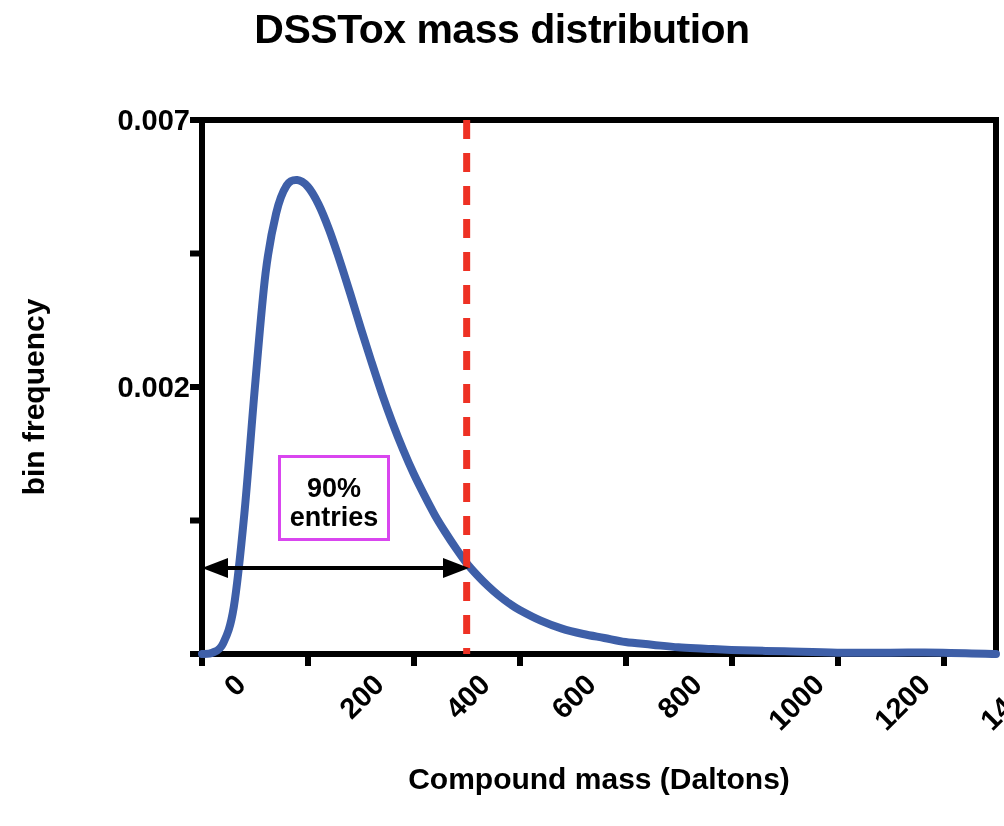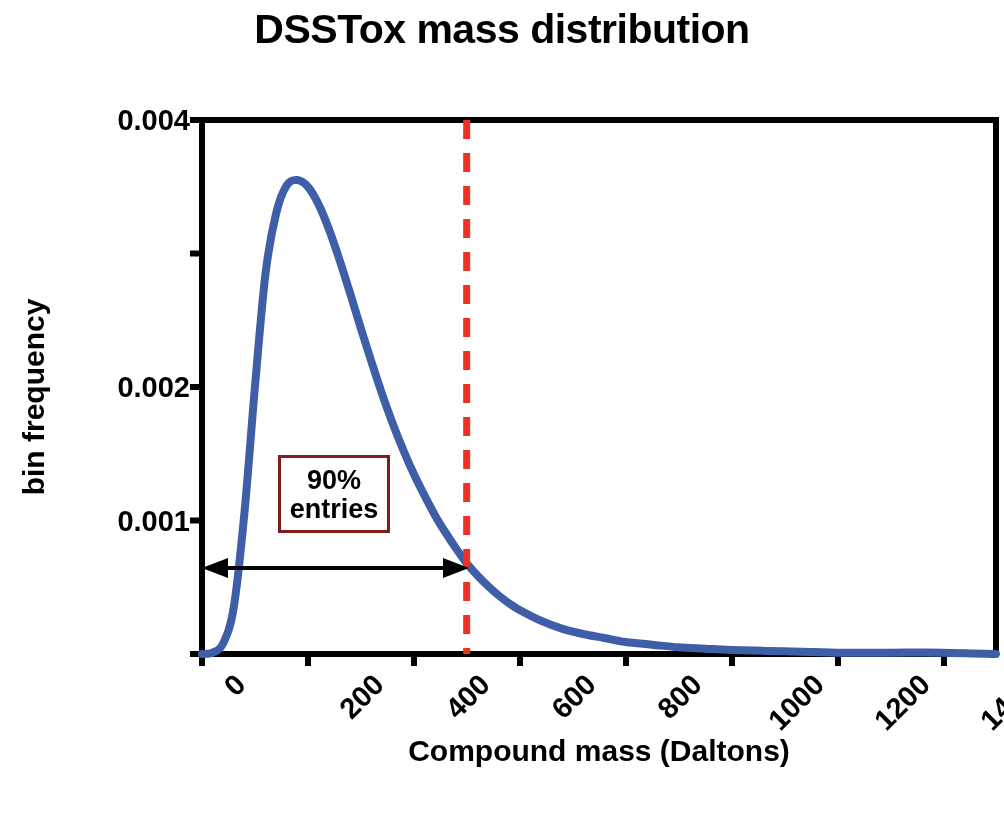--- a/index.html
+++ b/index.html
@@ -27,21 +27,21 @@
     width: 1004px;
     text-align: center;
     font-size: 41px;
     font-weight: bold;
     color: #000000;
     letter-spacing: -0.5px;
   }
   #xlabel {
     position: absolute;
     left: 202px;
-    top: 734px;
+    top: 762px;
     width: 794px;
     text-align: center;
     font-size: 30px;
     font-weight: bold;
     color: #000000;
   }
   #ylabel {
     position: absolute;
     left: -96px;
     top: 380px;
@@ -78,47 +78,46 @@
     transform: rotate(-45deg);
     transform-origin: 100% 0%;
     white-space: nowrap;
     text-align: right;
   }
   #annotation-box {
     position: absolute;
     left: 278px;
     top: 455px;
     width: 112px;
-    border: 3px solid #7f1d1d;
+    border: 3px solid #d946ef;
     background: #ffffff;
     text-align: center;
     font-size: 27px;
     font-weight: bold;
     line-height: 1.08;
-    padding: 8px 2px 6px 2px;
+    padding: 16px 2px 6px 2px;
     color: #000000;
     box-sizing: border-box;
   }
   #annotation-box div { display: block; }
   svg { display: block; }
 </style>
 </head>
 <body>
 
 <div id="figure">
 
   <div id="chart-title">DSSTox mass distribution</div>
 
   <div id="ylabel">bin frequency</div>
   <div id="xlabel">Compound mass (Daltons)</div>
 
   <div id="ytick-labels">
-    <span class="ytick-label" style="top:520.5px">0.001</span>
     <span class="ytick-label" style="top:387px">0.002</span>
-    <span class="ytick-label" style="top:120px">0.004</span>
+    <span class="ytick-label" style="top:120px">0.007</span>
   </div>
 
   <div id="xtick-labels">
     <span class="xtick-label" style="left:213px; top:668px;">0</span>
     <span class="xtick-label" style="left:319px; top:668px;">200</span>
     <span class="xtick-label" style="left:425px; top:668px;">400</span>
     <span class="xtick-label" style="left:531px; top:668px;">600</span>
     <span class="xtick-label" style="left:637px; top:668px;">800</span>
     <span class="xtick-label" style="left:743px; top:668px;">1000</span>
     <span class="xtick-label" style="left:849px; top:668px;">1200</span>

